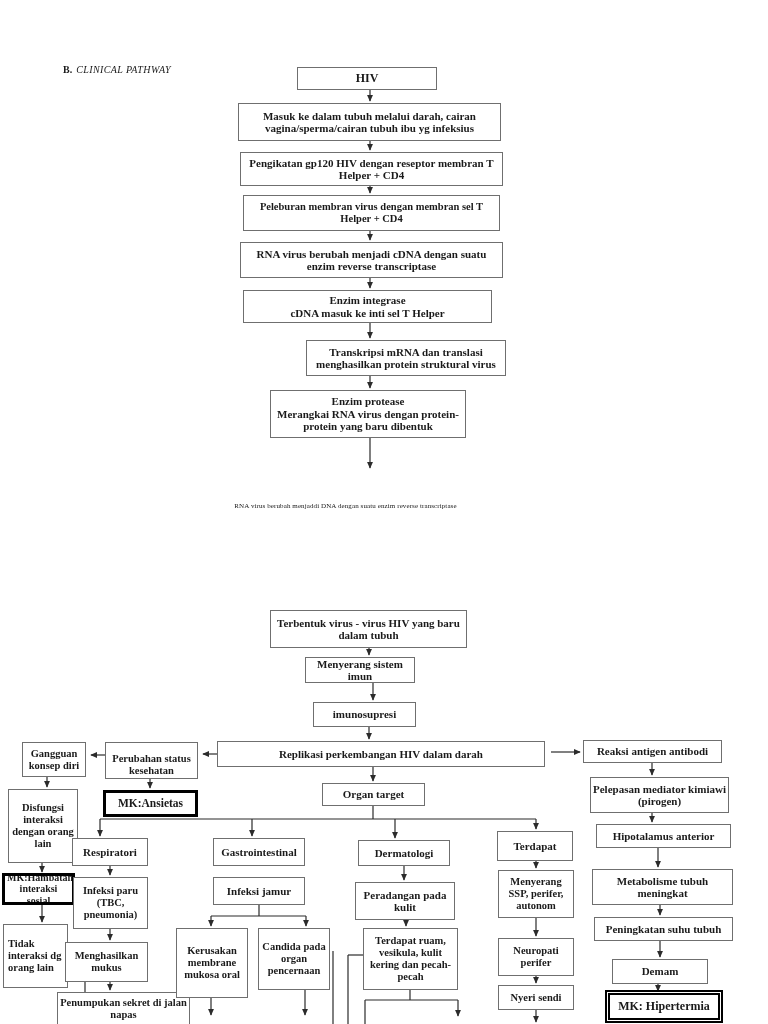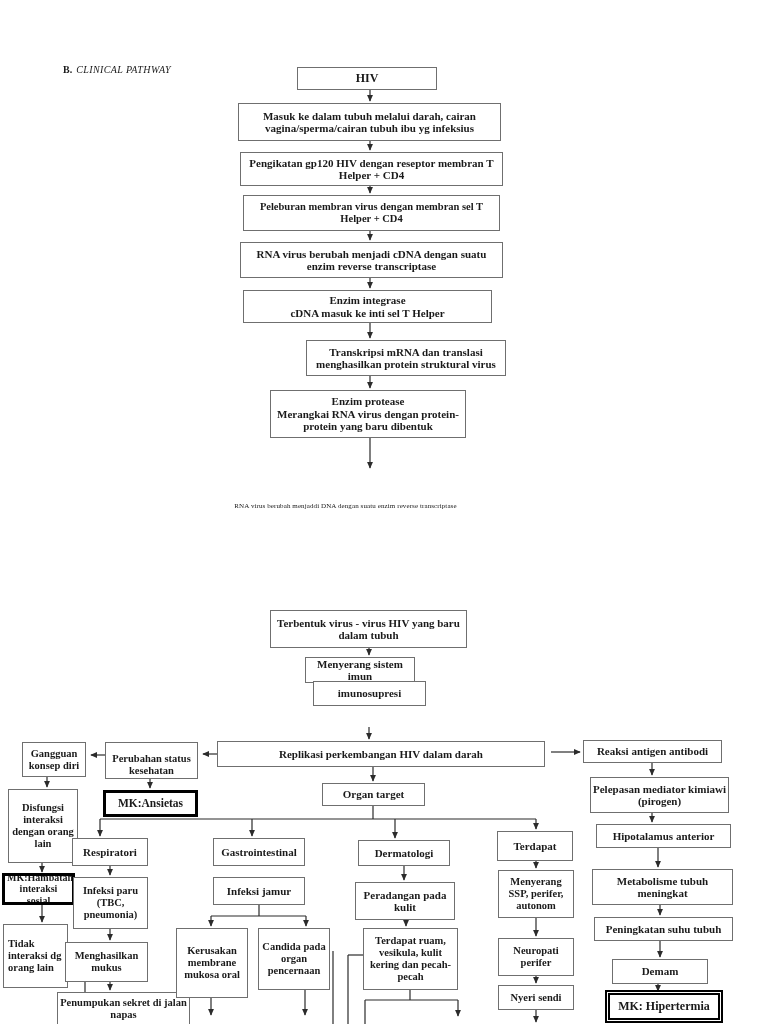--- a/index.html
+++ b/index.html
@@ -133,21 +133,21 @@
       <div class="box" style="left: 270px; top: 390px; width: 196px; height: 48px;">
         <span class="bl b">Enzim protease</span>
         <span class="bl">Merangkai RNA virus dengan protein-protein yang baru dibentuk</span>
       </div>
       <div class="box" style="left: 270px; top: 610px; width: 197px; height: 38px;">
         <span class="bl">Terbentuk virus - virus HIV yang baru dalam tubuh</span>
       </div>
       <div class="box" style="left: 305px; top: 657px; width: 110px; height: 26px;">
         <span class="bl">Menyerang sistem imun</span>
       </div>
-      <div class="box" style="left: 313px; top: 681px; width: 113px; height: 25px;">
+      <div class="box" style="left: 313px; top: 702px; width: 103px; height: 25px;">
         <span class="bl">imunosupresi</span>
       </div>
       <div class="box" style="left: 217px; top: 741px; width: 328px; height: 26px;">
         <span class="bl">Replikasi perkembangan HIV dalam darah</span>
       </div>
       <div class="box" style="left: 322px; top: 783px; width: 103px; height: 23px;">
         <span class="bl">Organ target</span>
       </div>
       <div class="box" style="left: 22px; top: 742px; width: 64px; height: 35px; font-size: 10.5px;">
         <span class="bl">Gangguan konsep diri</span>

